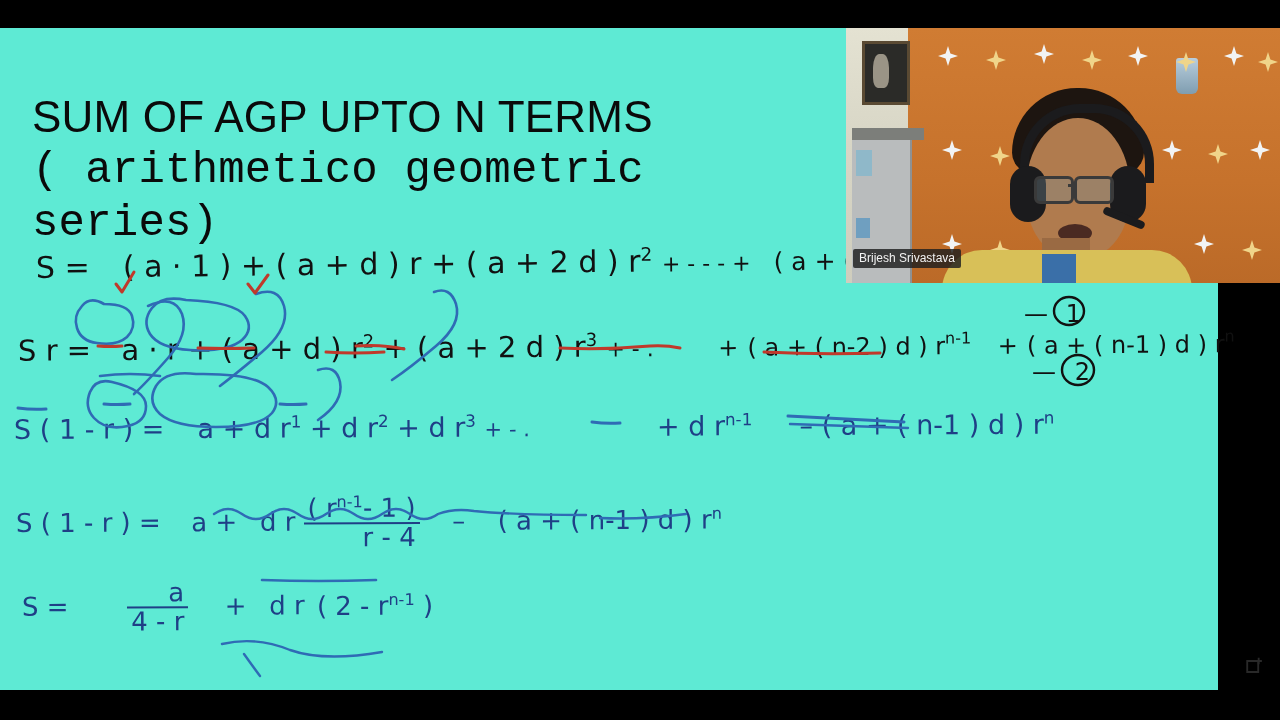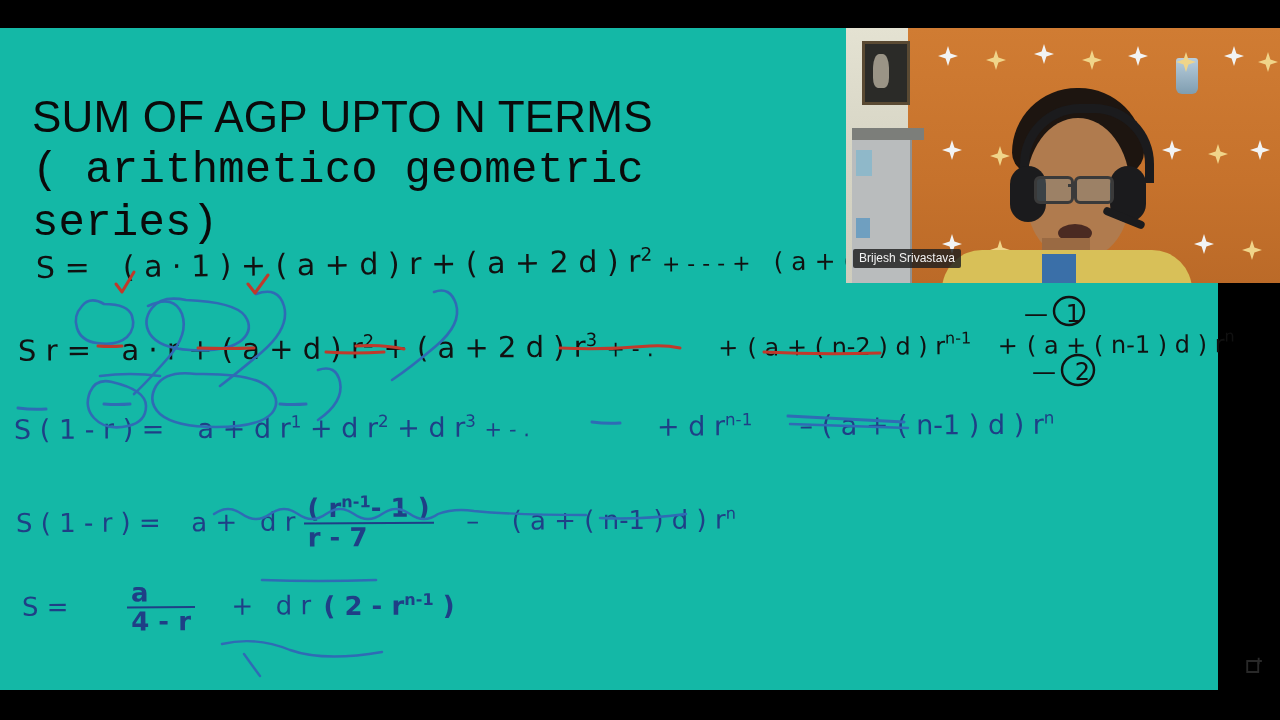--- a/index.html
+++ b/index.html
@@ -6,41 +6,41 @@
   html,body{margin:0;padding:0;background:#000;}
   body{width:1280px;height:720px;overflow:hidden;font-family:"Liberation Sans",sans-serif;}
   #stage{position:relative;width:1280px;height:720px;background:#000;}
 
   
   .bar{position:absolute;left:0;width:1280px;background:#000;}
   .bar.top{top:0;height:28px;}
   .bar.bottom{top:690px;height:30px;}
 
   
-  #board{position:absolute;left:0;top:28px;width:1218px;height:662px;background:#14b8a6;}
+  #board{position:absolute;left:0;top:28px;width:1218px;height:662px;background:#5eead4;}
 
   
   #title{position:absolute;left:32px;top:62px;width:800px;
          font-family:"Liberation Sans",sans-serif;font-weight:400;
          font-size:44px;line-height:1.22;color:#0a0a0a;letter-spacing:.2px;}
   #title .l2{display:block;font-family:Liberation Mono, monospace;}
 
   
   .hw{position:absolute;font-family:"DejaVu Sans",sans-serif;white-space:nowrap;}
   .ink-black{color:#111111;}
   .ink-blue{color:#1f3f86;}
   .hw .sup{font-size:.62em;vertical-align:super;letter-spacing:0;}
 
   
   .slant1{transform:rotate(-0.6deg);transform-origin:left center;}
   .slant2{transform:rotate(-0.4deg);transform-origin:left center;}
   .slant3{transform:rotate(-0.3deg);transform-origin:left center;}
 
   
-  .frac{display:inline-block;vertical-align:middle;text-align:left;line-height:1.05;font-weight:bold;}
+  .frac{display:inline-block;vertical-align:middle;text-align:right;line-height:1.05;}
   .frac .num{display:block;padding:0 4px;}
   .frac .den{display:block;padding:0 4px;border-top:2px solid currentColor;}
 
   
   #annot{position:absolute;left:0;top:28px;width:1280px;height:662px;pointer-events:none;}
 
   
   #cam{position:absolute;left:846px;top:28px;width:442px;height:255px;overflow:hidden;background:#c8762f;}
   #cam .wall{position:absolute;inset:0;background:linear-gradient(180deg,#d07c33 0%,#c6722c 60%,#bb6a28 100%);}
   #cam .wall-left{position:absolute;left:0;top:0;width:62px;height:255px;
@@ -167,21 +167,21 @@
       <span>S ( 1 - r )  =</span>
       <span style="display:inline-block;width:14px"></span>
       <span>a</span>
       <span>+</span>
       <span style="display:inline-block;width:6px"></span>
       <span>d r</span>
       <span class="frac">
         <span class="num">
           <span>( r</span><span class="sup">n-1</span><span>- 1 )</span>
         </span>
-        <span class="den">r - 7</span>
+        <span class="den">r - 4</span>
       </span>
       <span style="display:inline-block;width:16px"></span>
       <span>–</span>
       <span style="display:inline-block;width:16px"></span>
       <span>( a + ( n-1 ) d ) r</span><span class="sup">n</span>
     </div>
 
     <div class="hw ink-blue slant3" style="left:22px;top:552px;font-size:26px;">
       <span>S  =</span>
       <span style="display:inline-block;width:42px"></span>

